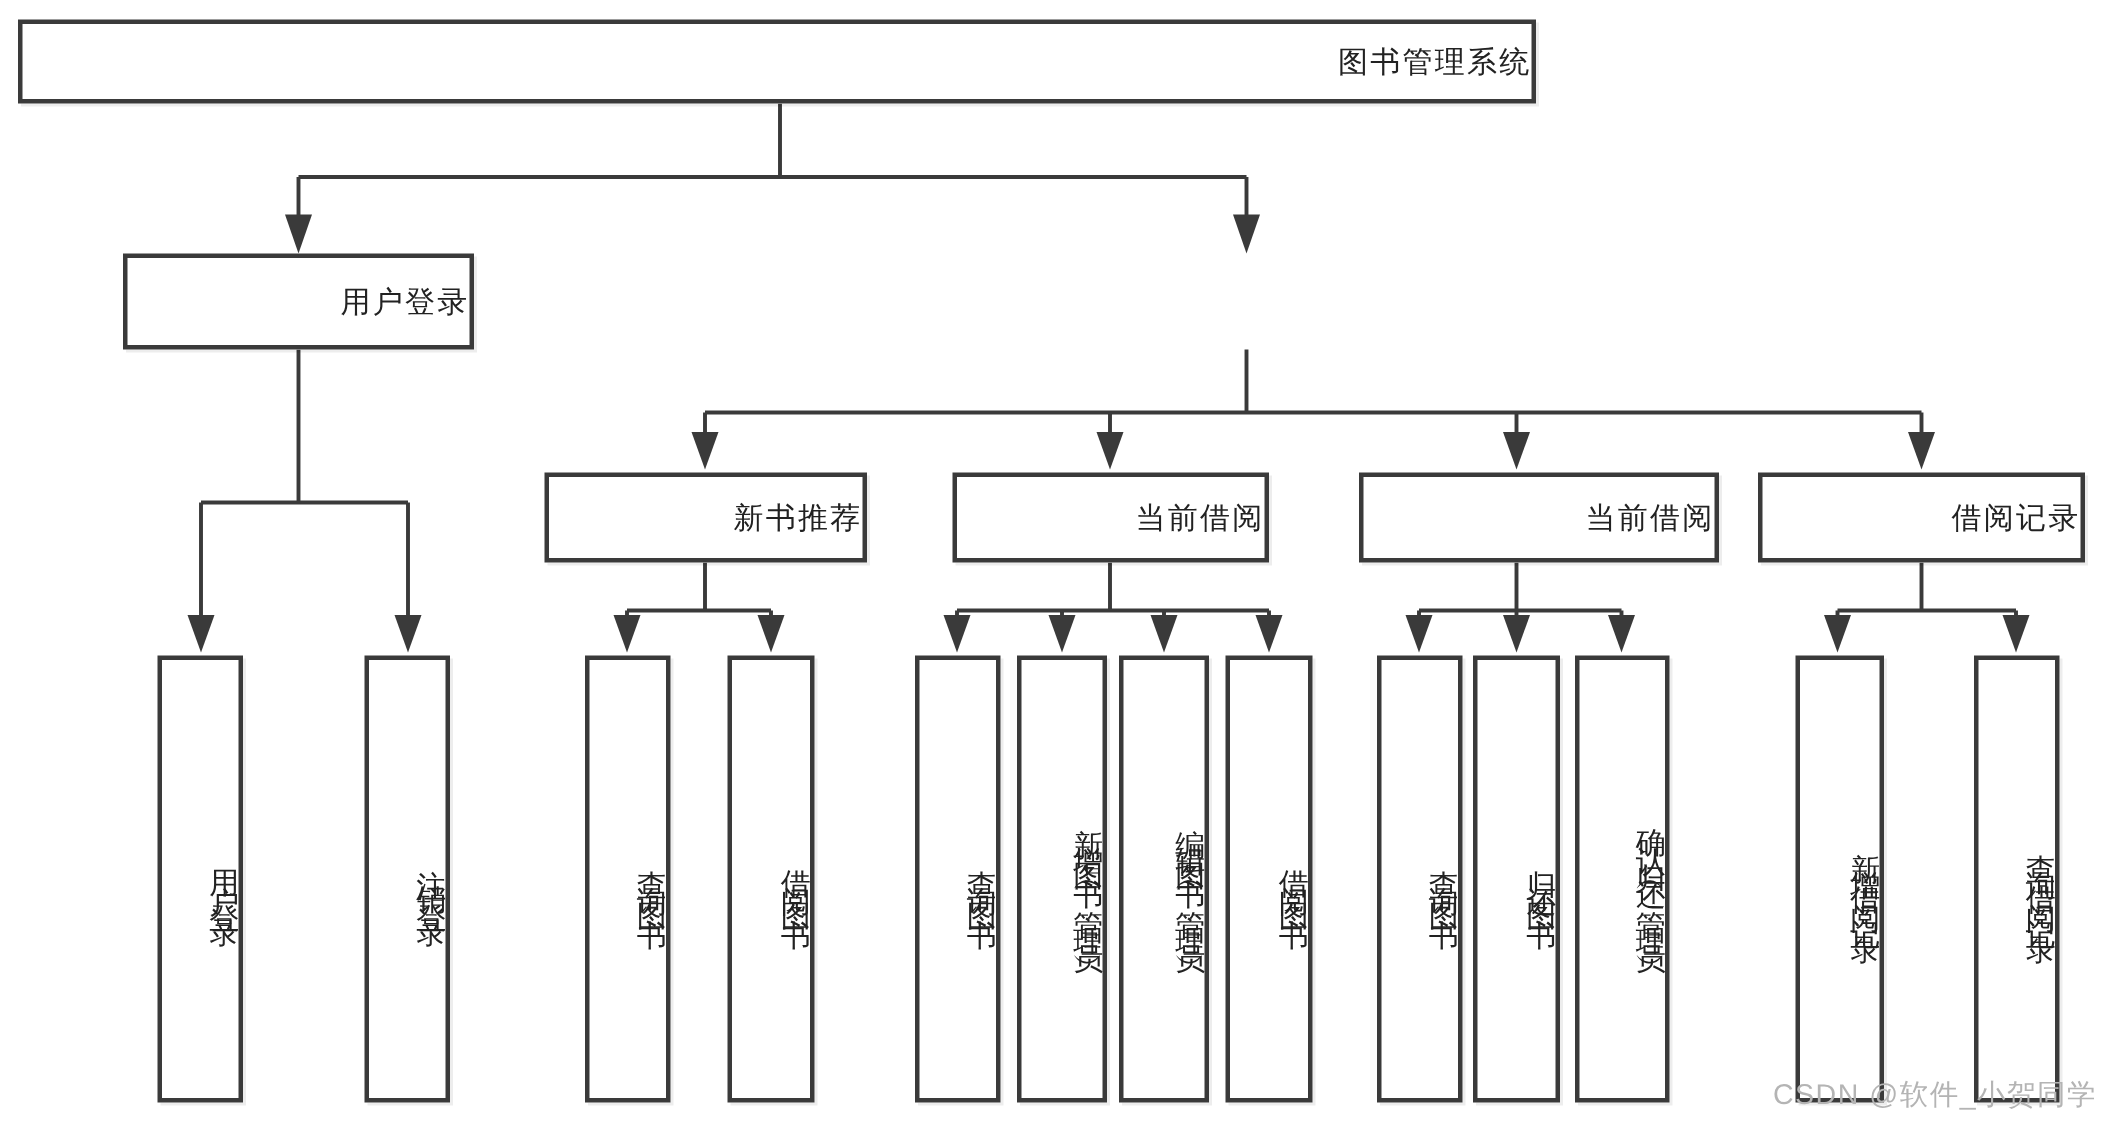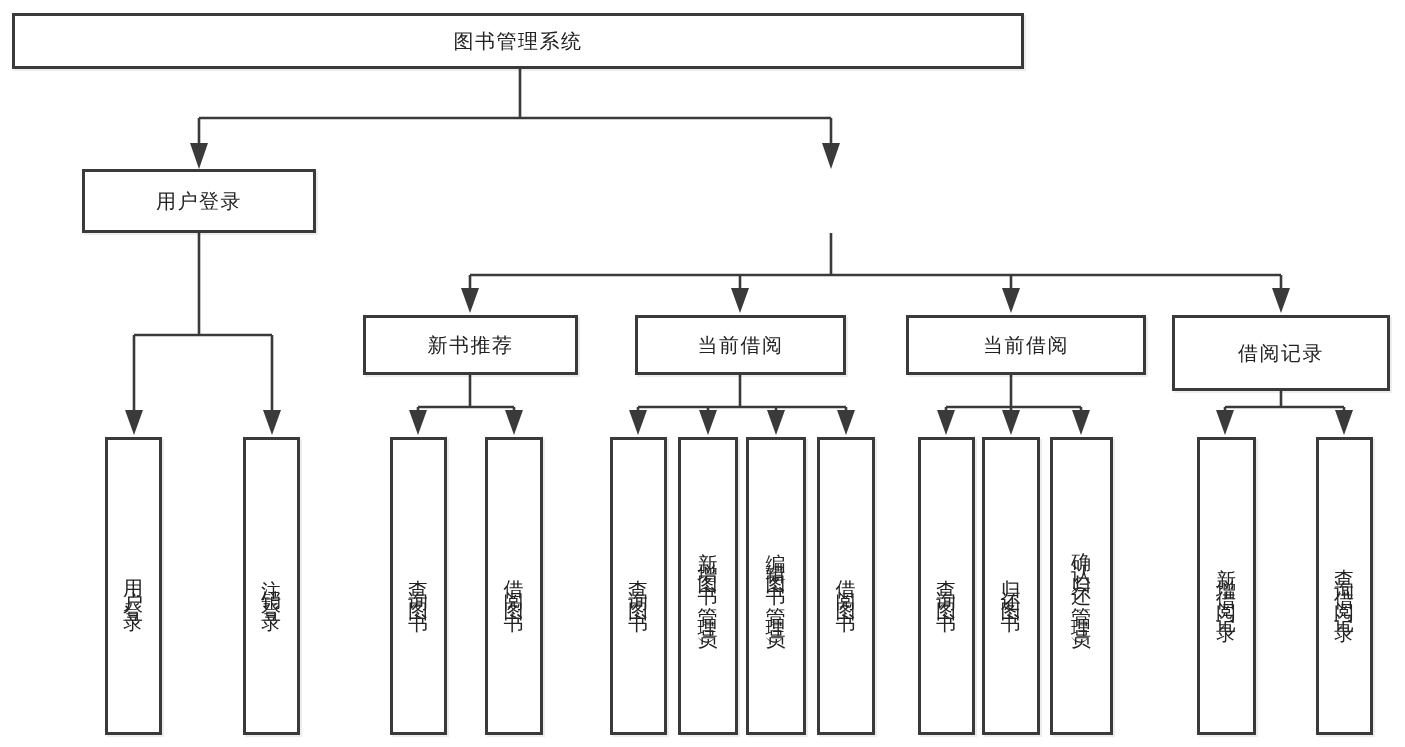--- a/index.html
+++ b/index.html
@@ -12,21 +12,21 @@
     overflow:hidden;
   }
   .connectors{position:absolute;left:0;top:0;width:1405px;height:747px;}
   .connectors path{stroke:#3a3a3a;stroke-width:2.6;fill:none;}
   .connectors polygon{fill:#3a3a3a;stroke:none;}
   .box{
     position:absolute;
     box-sizing:border-box;
     background:#ffffff;
     border:3px solid #3a3a3a;
-    display:flex;align-items:center;justify-content:center;
+    display:flex;align-items:center;justify-content:flex-end;
     font-size:20px;
     color:#222222;
     box-shadow:2px 2px 0 rgba(0,0,0,0.07);
     z-index:2;
   }
   .hlabel{letter-spacing:1.5px;white-space:nowrap;}
   .leaf{top:437px;height:298px;}
   .vtext{
     writing-mode:vertical-rl;
     font-size:20px;
@@ -95,21 +95,21 @@
 
   <div class="box" style="left:363px;top:315px;width:215px;height:60px">
     <span class="hlabel">新书推荐</span>
   </div>
   <div class="box" style="left:635px;top:315px;width:211px;height:60px">
     <span class="hlabel">当前借阅</span>
   </div>
   <div class="box" style="left:906px;top:315px;width:240px;height:60px">
     <span class="hlabel">当前借阅</span>
   </div>
-  <div class="box" style="left:1172px;top:315px;width:218px;height:76px">
+  <div class="box" style="left:1172px;top:315px;width:218px;height:60px">
     <span class="hlabel">借阅记录</span>
   </div>
 
   <div class="box leaf" style="left:105px;width:57px">
     <span class="vtext">用户登录</span>
   </div>
   <div class="box leaf" style="left:243px;width:57px">
     <span class="vtext">注销登录</span>
   </div>
   <div class="box leaf" style="left:390px;width:57px">
@@ -139,14 +139,15 @@
   <div class="box leaf" style="left:1050px;width:63px">
     <span class="vtext">确认归还（管理员）</span>
   </div>
   <div class="box leaf" style="left:1197px;width:59px">
     <span class="vtext">新增借阅记录</span>
   </div>
   <div class="box leaf" style="left:1316px;width:57px">
     <span class="vtext">查询借阅记录</span>
   </div>
 
+  <div class="watermark">CSDN @软件_小贺同学</div>
 
 </div>
 
 </body></html>

